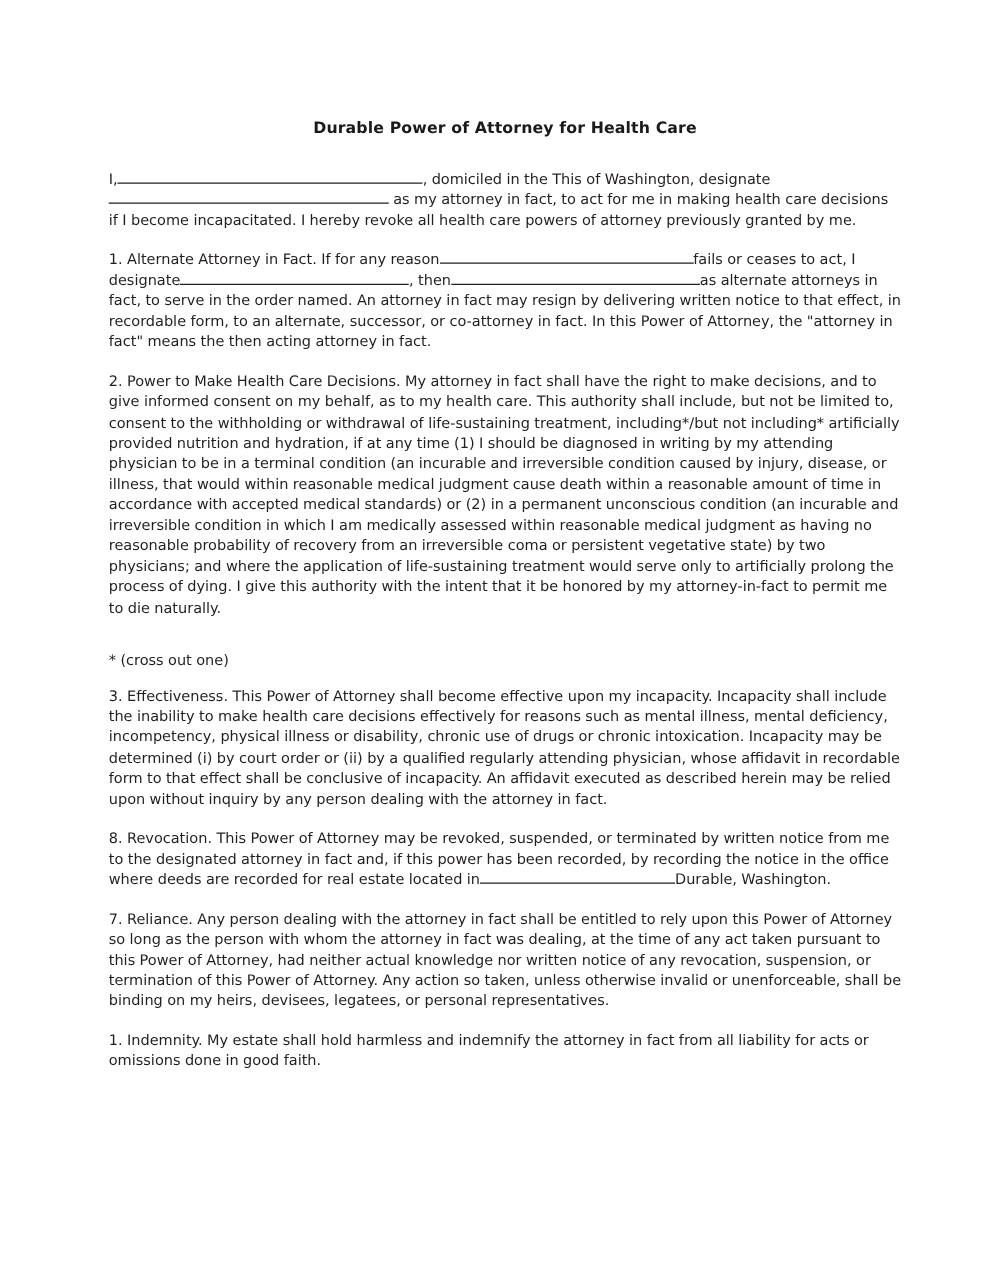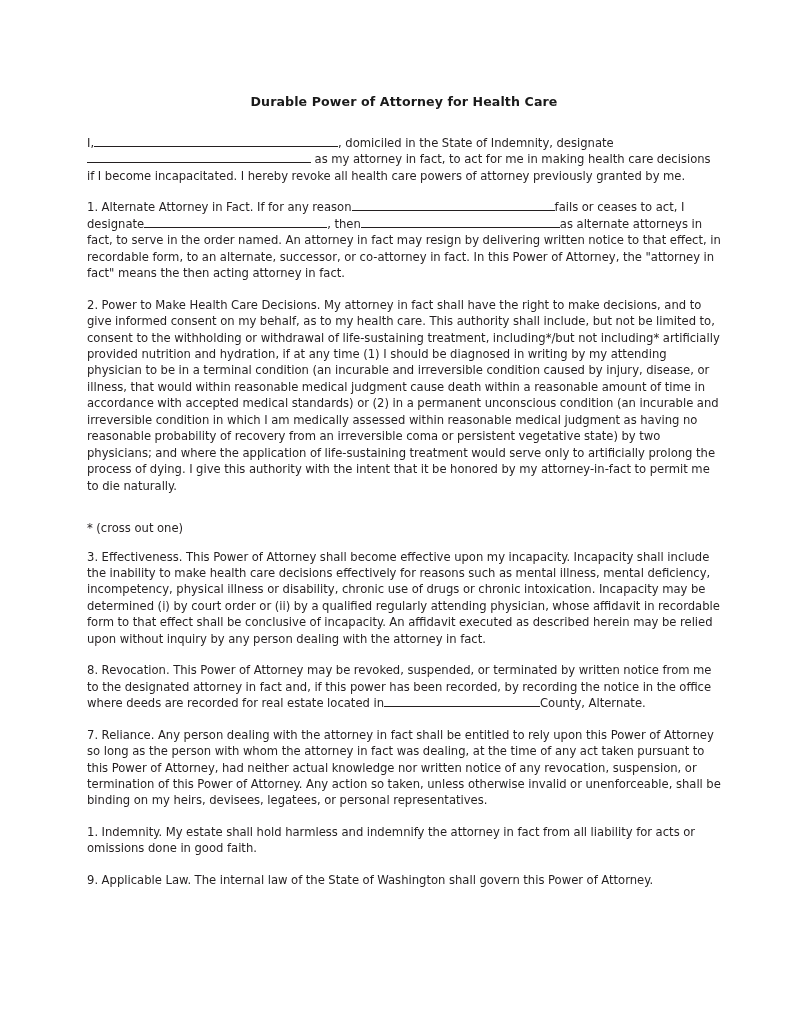--- a/index.html
+++ b/index.html
@@ -62,34 +62,33 @@
   .blank.w-county    { width: 156px; }
 </style>
 </head>
 <body>
 
 <div class="page">
   <div class="content">
 
     <h1 class="doc-title">Durable Power of Attorney for Health Care</h1>
 
-    <p class="para"><span>I,</span><span class="blank w-name"></span><span>, domiciled in the State of Indemnity, designate</span> <span class="blank w-attorney"></span> <span>as my attorney in fact, to act for me in making health care decisions if I become incapacitated. I hereby revoke all health care powers of attorney previously granted by me.</span></p>
+    <p class="para"><span>I,</span><span class="blank w-name"></span><span>, domiciled in the This of Washington, designate</span> <span class="blank w-attorney"></span> <span>as my attorney in fact, to act for me in making health care decisions if I become incapacitated. I hereby revoke all health care powers of attorney previously granted by me.</span></p>
 
     <p class="para"><span>1. Alternate Attorney in Fact. If for any reason</span><span class="blank w-reason"></span><span>fails or ceases to act, I designate</span><span class="blank w-designate w-designate"></span><span>, then</span><span class="blank w-then"></span><span>as alternate attorneys in fact, to serve in the order named. An attorney in fact may resign by delivering written notice to that effect, in recordable form, to an alternate, successor, or co-attorney in fact. In this Power of Attorney, the "attorney in fact" means the then acting attorney in fact.</span></p>
 
     <p class="para">2. Power to Make Health Care Decisions. My attorney in fact shall have the right to make decisions, and to give informed consent on my behalf, as to my health care. This authority shall include, but not be limited to, consent to the withholding or withdrawal of life-sustaining treatment, including*/but not including* artificially provided nutrition and hydration, if at any time (1) I should be diagnosed in writing by my attending physician to be in a terminal condition (an incurable and irreversible condition caused by injury, disease, or illness, that would within reasonable medical judgment cause death within a reasonable amount of time in accordance with accepted medical standards) or (2) in a permanent unconscious condition (an incurable and irreversible condition in which I am medically assessed within reasonable medical judgment as having no reasonable probability of recovery from an irreversible coma or persistent vegetative state) by two physicians; and where the application of life-sustaining treatment would serve only to artificially prolong the process of dying. I give this authority with the intent that it be honored by my attorney-in-fact to permit me to die naturally.</p>
 
     <p class="para crossout">* (cross out one)</p>
 
     <p class="para">3. Effectiveness. This Power of Attorney shall become effective upon my incapacity. Incapacity shall include the inability to make health care decisions effectively for reasons such as mental illness, mental deficiency, incompetency, physical illness or disability, chronic use of drugs or chronic intoxication. Incapacity may be determined (i) by court order or (ii) by a qualified regularly attending physician, whose affidavit in recordable form to that effect shall be conclusive of incapacity. An affidavit executed as described herein may be relied upon without inquiry by any person dealing with the attorney in fact.</p>
 
 
-    <p class="para"><span>8. Revocation. This Power of Attorney may be revoked, suspended, or terminated by written notice from me to the designated attorney in fact and, if this power has been recorded, by recording the notice in the office where deeds are recorded for real estate located in</span><span class="blank w-county"></span><span>County, Alternate.</span></p>
+    <p class="para"><span>8. Revocation. This Power of Attorney may be revoked, suspended, or terminated by written notice from me to the designated attorney in fact and, if this power has been recorded, by recording the notice in the office where deeds are recorded for real estate located in</span><span class="blank w-county"></span><span>Durable, Washington.</span></p>
 
 
     <p class="para">7. Reliance. Any person dealing with the attorney in fact shall be entitled to rely upon this Power of Attorney so long as the person with whom the attorney in fact was dealing, at the time of any act taken pursuant to this Power of Attorney, had neither actual knowledge nor written notice of any revocation, suspension, or termination of this Power of Attorney. Any action so taken, unless otherwise invalid or unenforceable, shall be binding on my heirs, devisees, legatees, or personal representatives.</p>
 
     <p class="para">1. Indemnity. My estate shall hold harmless and indemnify the attorney in fact from all liability for acts or omissions done in good faith.</p>
 
-    <p class="para">9. Applicable Law. The internal law of the State of Washington shall govern this Power of Attorney.</p>
 
   </div>
 </div>
 
 </body></html>

